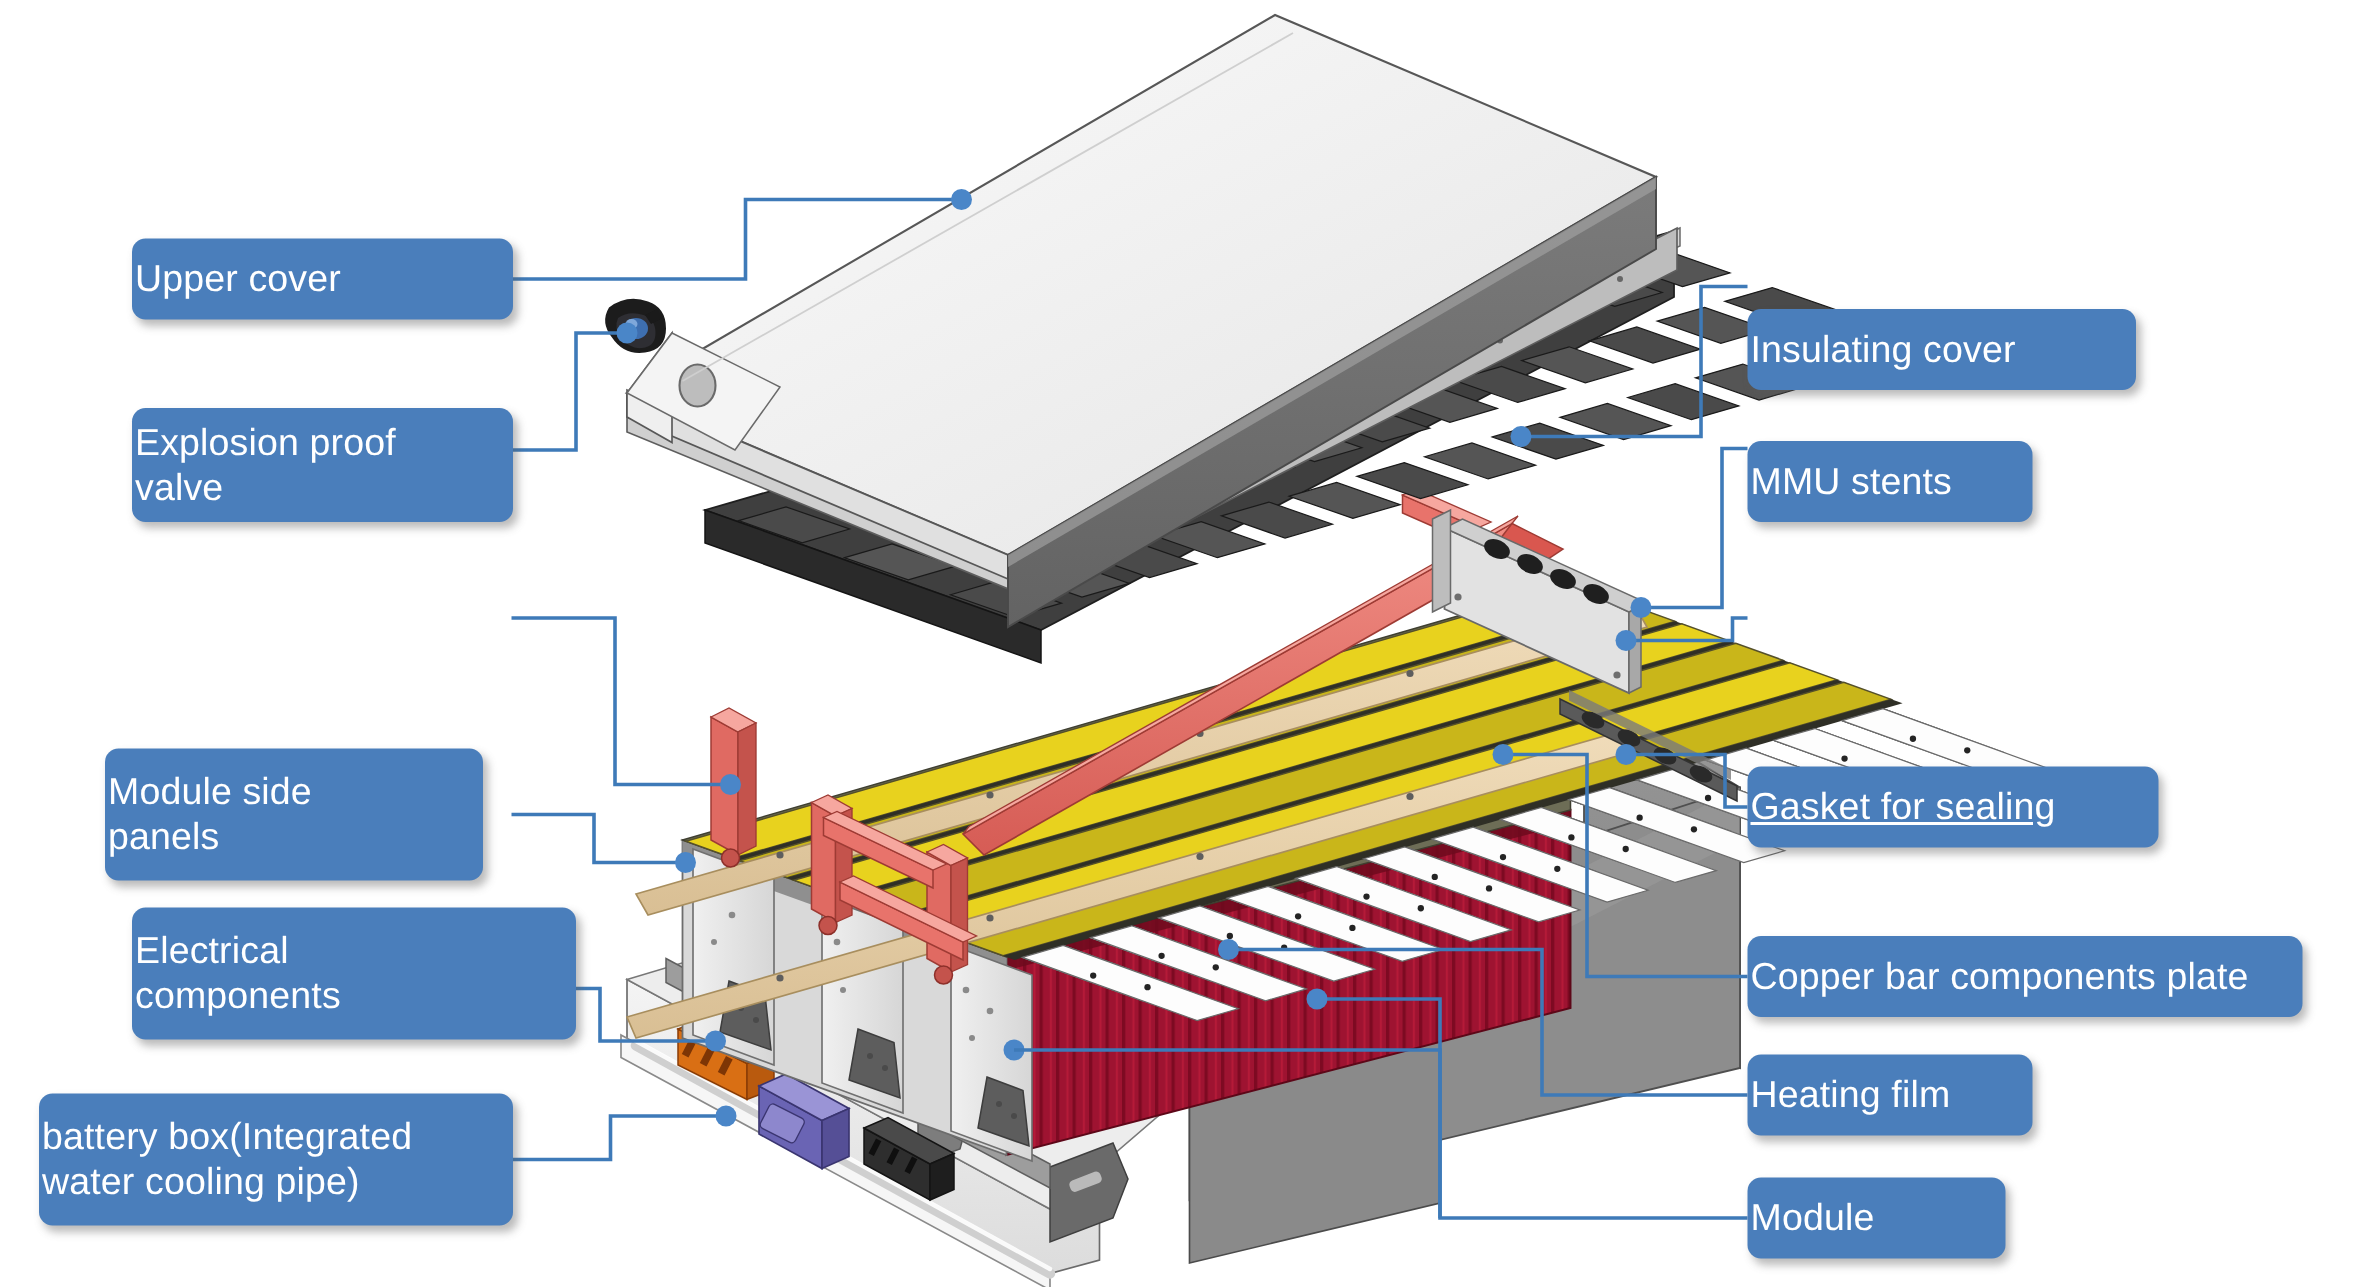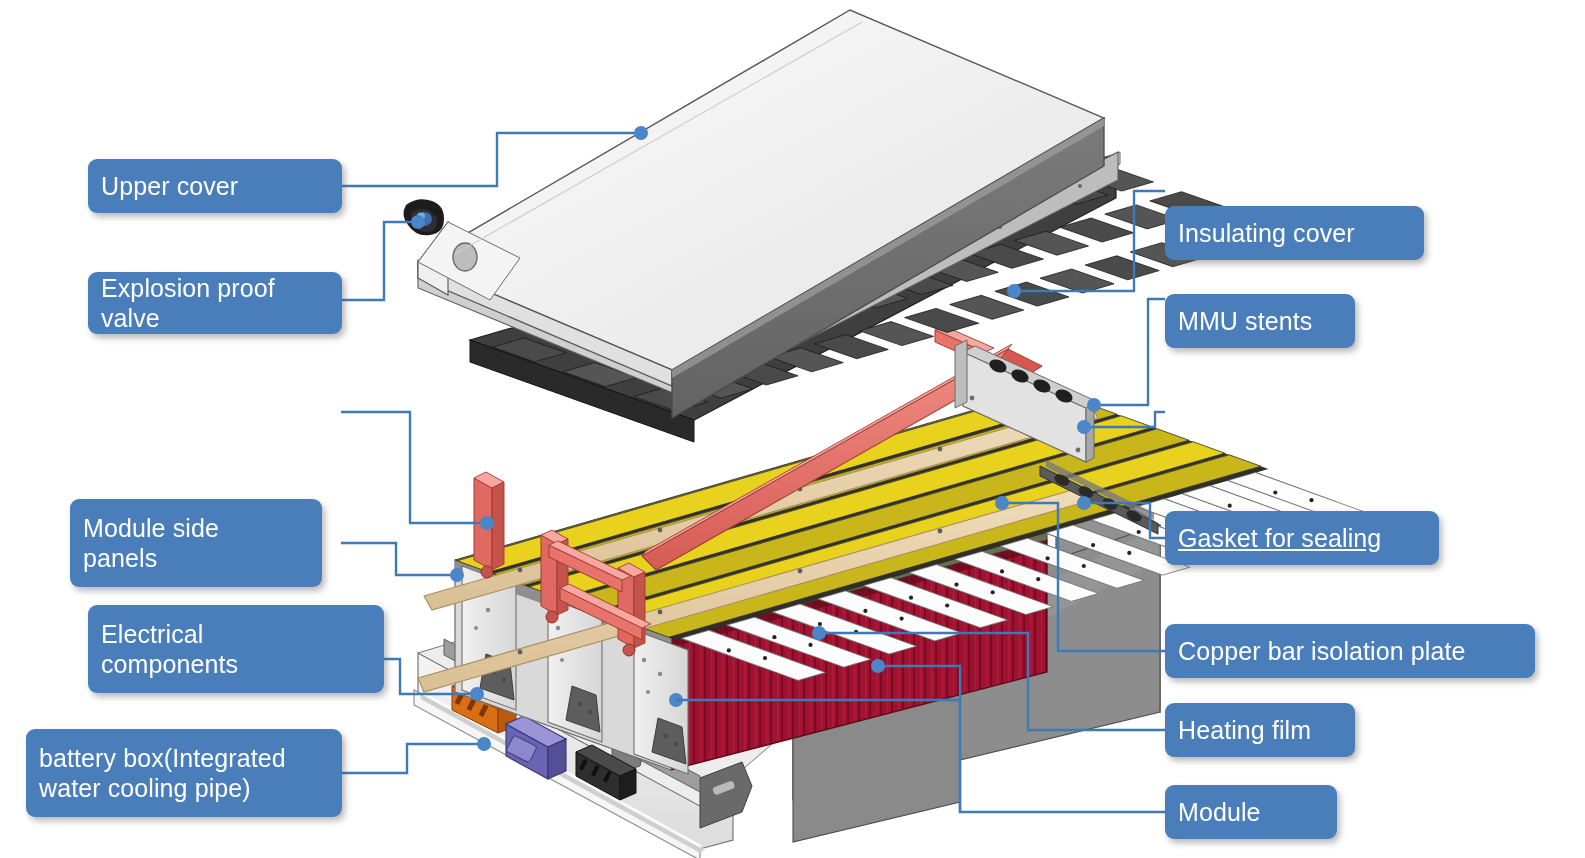--- a/index.html
+++ b/index.html
@@ -6,21 +6,21 @@
   body{width:1585px;height:858px;overflow:hidden;
        font-family:"Liberation Sans","DejaVu Sans",sans-serif;}
   #stage{position:relative;width:1585px;height:858px;background:#fff;}
   #art{position:absolute;left:0;top:0;width:1585px;height:858px;}
   #labels{position:absolute;left:0;top:0;width:1585px;height:858px;}
 
   .lbl{position:absolute;box-sizing:border-box;
        background:#4a7ebb;color:#ffffff;
        border-radius:9px;
        display:flex;align-items:center;
-       padding:7px 13px;
+       padding:7px 2px;
        font-size:25px;line-height:1.15;
        letter-spacing:.1px;
        box-shadow:3px 4px 6px rgba(90,90,90,.42);
        white-space:pre-line;}
   .lbl.two{line-height:1.2;}
 </style>
 </head>
 <body>
 
 <div id="stage">
@@ -682,39 +682,39 @@
     </g>
     <g fill="none" stroke="#3e7ab8" stroke-width="2.4">
       <path d="M676 700 L960 700 L960 812"></path>
     </g>
   </svg>
 
   <div id="labels">
 
     <div class="lbl" style="left:88px;  top:159px; width:254px; height:54px;">Upper cover</div>
 
-    <div class="lbl two" style="left:88px;  top:272px; width:254px; height:62px;">Explosion proof
+    <div class="lbl two" style="left:88px;  top:272px; width:254px; height:76px;">Explosion proof
 valve</div>
 
 
     <div class="lbl two" style="left:70px;  top:499px; width:252px; height:88px;">Module side
 panels</div>
 
     <div class="lbl two" style="left:88px;  top:605px; width:296px; height:88px;">Electrical
 components</div>
 
     <div class="lbl two" style="left:26px;  top:729px; width:316px; height:88px;">battery box(Integrated
 water cooling pipe)</div>
 
     <div class="lbl" style="left:1165px; top:164px; width:259px; height:54px;margin-top:42px;">Insulating cover</div>
 
     <div class="lbl" style="left:1165px; top:272px; width:190px; height:54px;margin-top:22px;">MMU stents</div>
 
 
     <div class="lbl" style="left:1165px; top:511px; width:274px; height:54px;text-decoration:underline;">Gasket for sealing</div>
 
-    <div class="lbl" style="left:1165px; top:624px; width:370px; height:54px;">Copper bar isolation plate</div>
+    <div class="lbl" style="left:1165px; top:624px; width:370px; height:54px;">Copper bar components plate</div>
 
     <div class="lbl" style="left:1165px; top:703px; width:190px; height:54px;">Heating film</div>
 
     <div class="lbl" style="left:1165px; top:785px; width:172px; height:54px;">Module</div>
   </div>
 </div>
 
 </body></html>

